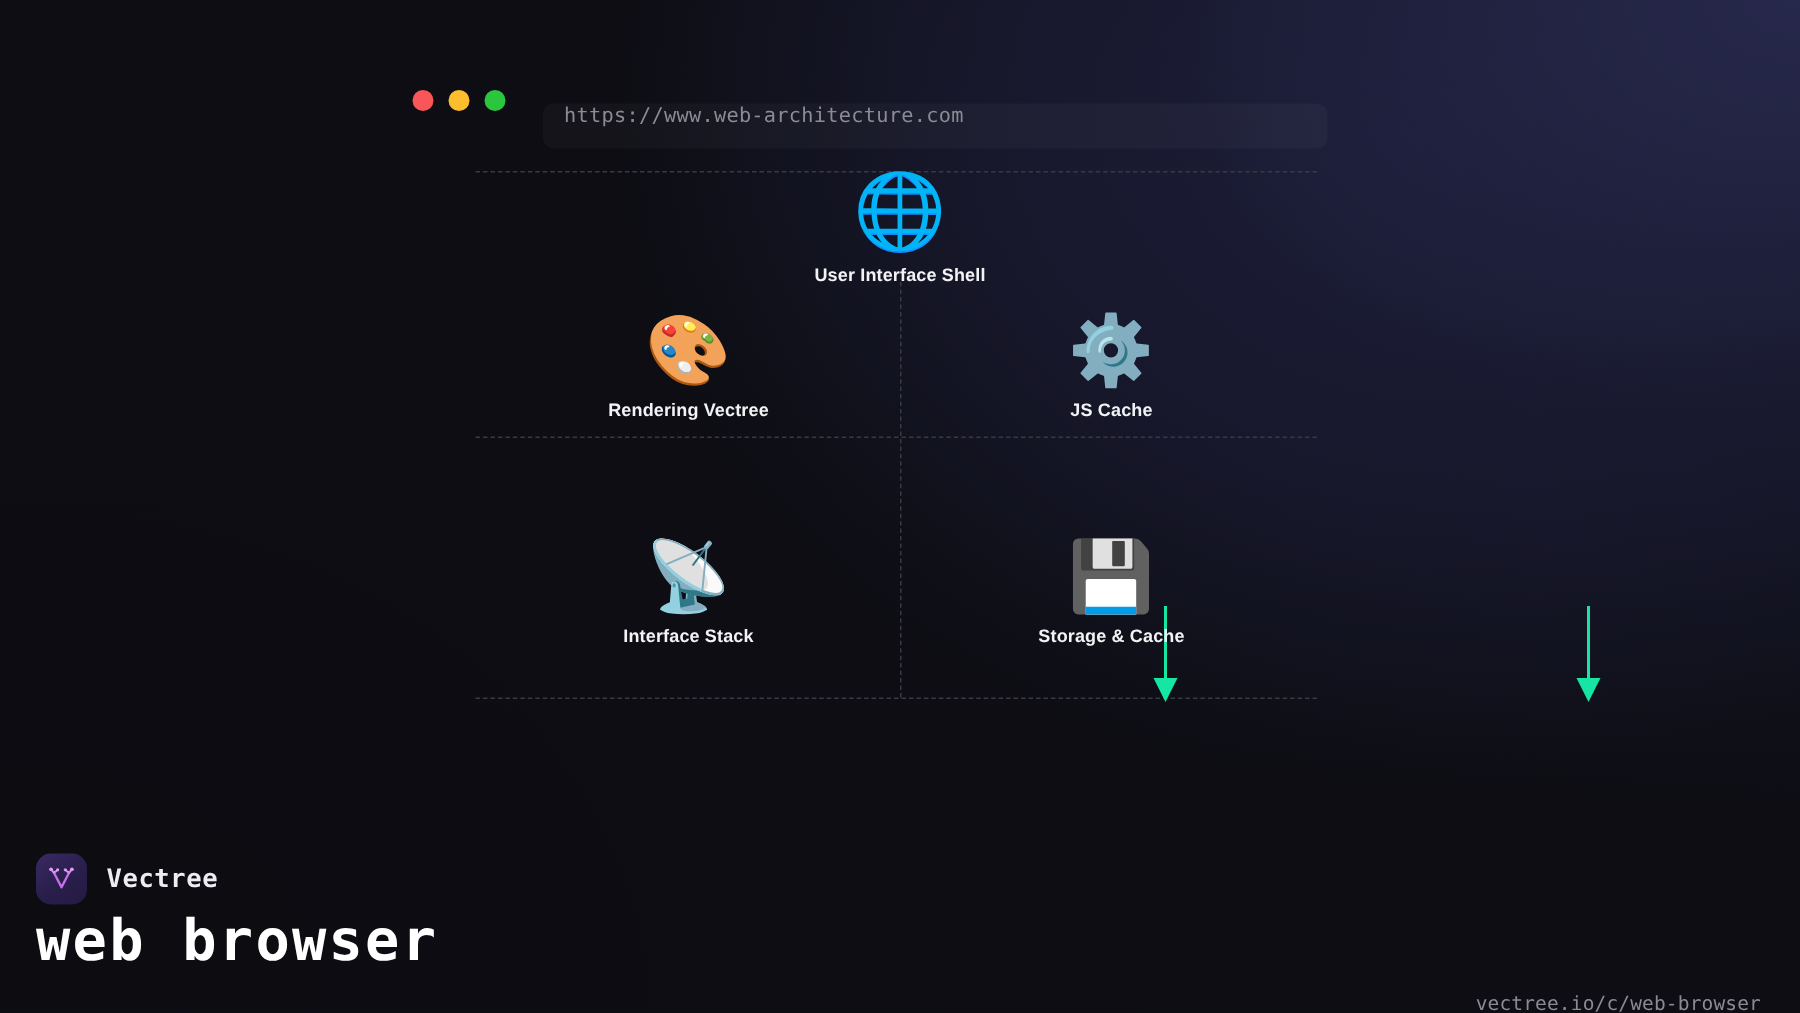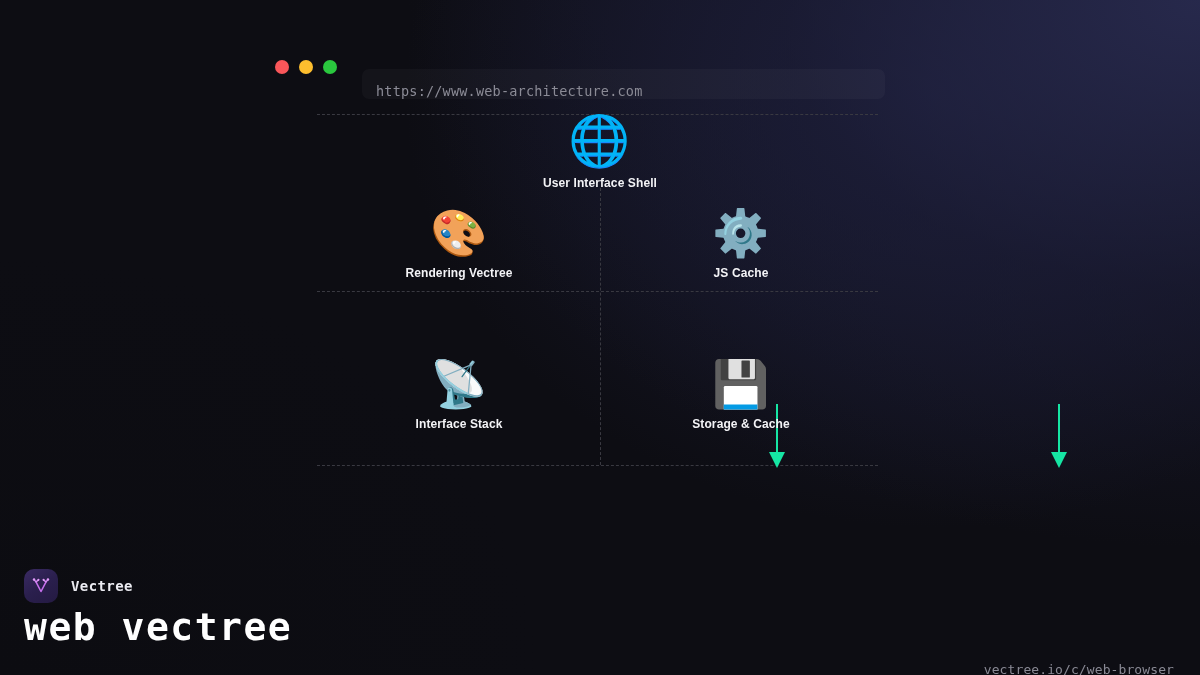--- a/index.html
+++ b/index.html
@@ -53,21 +53,21 @@
   }
   #dot-close  { background: #f9565a; }
   #dot-min    { background: #fdbe2e; }
   #dot-max    { background: #2ac73e; }
 
   #url-bar {
     margin-left: 25px;
     height: 30px;
     flex: 1;
     display: flex;
-    align-items: flex-end;
+    align-items: flex-start;
     border-radius: 7px;
     background: rgba(255,255,255,0.030);
     padding: 0 14px;
     box-sizing: border-box;
     margin-top: 33px;
   }
   #url-text {
     font-family: "DejaVu Sans Mono", "Liberation Mono", monospace;
     font-size: 13.5px;
     letter-spacing: 0.2px;
@@ -170,21 +170,21 @@
     height: 34px;
     border-radius: 10px;
     background: linear-gradient(145deg, #3a2a63 0%, #2a1f4d 50%, #241a42 100%);
     display: flex;
     align-items: center;
     justify-content: center;
     flex: none;
   }
   #brand-name {
     font-family: "DejaVu Sans Mono", "Liberation Mono", monospace;
-    font-size: 14px;
+    font-size: 17px;
     font-weight: bold;
     color: #ececf2;
     letter-spacing: 0.4px;
   }
   #page-title {
     position: absolute;
     left: 24px;
     top: 73px;
     font-family: "DejaVu Sans Mono", "Liberation Mono", monospace;
     font-size: 38px;
@@ -271,17 +271,17 @@
           <path d="M17.5 7.5 L19.4 5.2 M17.5 7.5 L15.0 5.6" fill="none" stroke="#d98bf5" stroke-width="1.5" stroke-linecap="round"></path>
           <circle cx="4.4" cy="4.9" r="1.35" fill="#e19bfa"></circle>
           <circle cx="9.2" cy="5.3" r="1.15" fill="#e19bfa"></circle>
           <circle cx="19.6" cy="4.9" r="1.35" fill="#e19bfa"></circle>
           <circle cx="14.8" cy="5.3" r="1.15" fill="#e19bfa"></circle>
         </svg>
       </span>
       <span id="brand-name">Vectree</span>
     </div>
 
-    <div id="page-title">web vectree</div>
+    <div id="page-title">web browser</div>
     <div id="footer-url">vectree.io/c/web-browser</div>
   </div>
 
 </div>
 
 </body></html>

